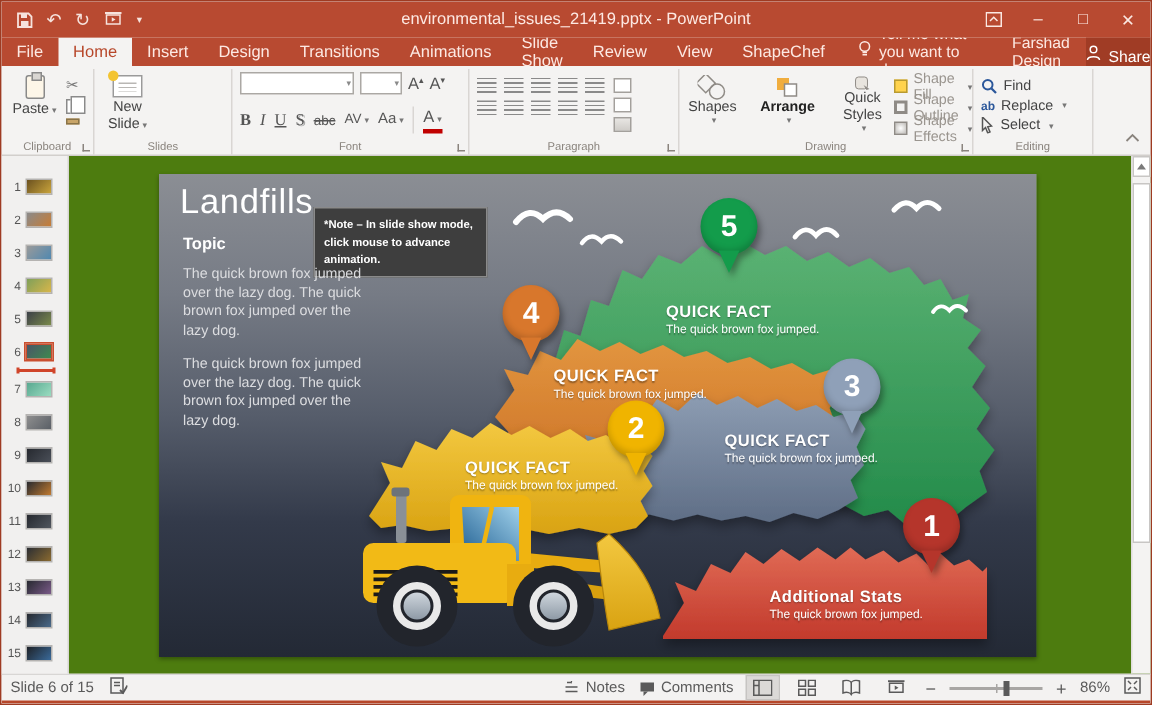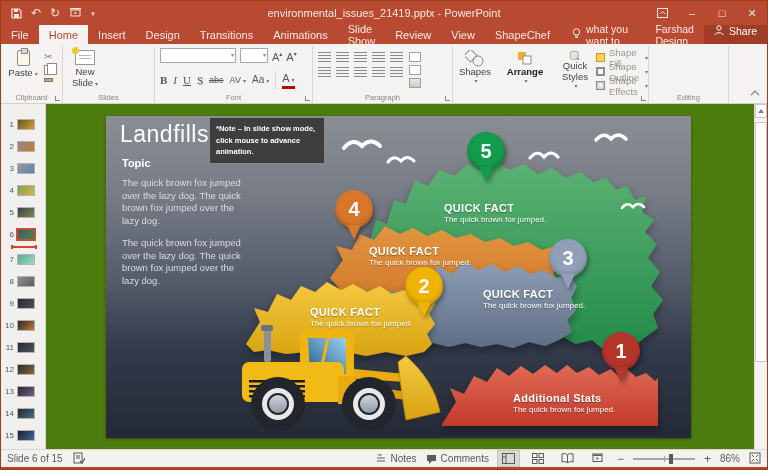--- a/index.html
+++ b/index.html
@@ -19,21 +19,21 @@
   .win-controls .wc { width:30px; height:24px; display:flex; align-items:center;
                       justify-content:center; font-size:11px; color:#fbe8e2; }
 
   
   .tabrow { height:19px; background:#b84a31; display:flex; align-items:stretch; }
   .tab { padding:0 10px; font-size:11px; color:#fde9e3; display:flex; align-items:center; }
   .tab.active { background:#f4f3f2; color:#b7472a; }
   .tellme { display:flex; align-items:center; gap:5px; font-size:10.5px;
             color:#fde9e3; padding:0 12px; }
   .username { font-size:10.5px; color:#fde9e3; padding:0 10px; display:flex; align-items:center;}
-  .share { background:#a03c25; padding:0 10px; display:flex; align-items:flex-start; gap:5px;
+  .share { background:#a03c25; padding:0 0; display:flex; align-items:flex-end; gap:5px;
            font-size:10.5px; color:#fff; }
   .spacer { flex:1; }
 
   
   .ribbon { height:60px; background:#f4f3f2; border-bottom:1px solid #d2cfcc;
             display:flex; position:relative; padding-top:2px; }
   .rgroup { position:relative; border-right:1px solid #d9d6d3; padding:2px 5px 13px 5px;
             display:flex; gap:4px; }
   .glabel { position:absolute; bottom:1px; left:0; right:0; text-align:center;
             font-size:7.5px; color:#8a847e; }
@@ -101,21 +101,21 @@
            background:linear-gradient(180deg,#8b8e94 0%, #767b85 25%, #565d6b 50%, #333a4a 72%, #232935 100%);
            box-shadow:0 1px 3px rgba(0,0,0,.35); overflow:hidden; }
   .slide-art { position:absolute; left:0; top:0; width:585px; height:322px; }
 
   .slide-title { position:absolute; left:14px; top:5px; font-size:23px; font-weight:400;
                  color:#fff; letter-spacing:.5px; }
   .slide-topic { position:absolute; left:16px; top:41px; font-size:11px; font-weight:bold; color:#fff; }
   .slide-body { position:absolute; left:16px; width:130px; font-size:9.5px; line-height:1.32;
                 color:#dcdde0; }
   .body1 { top:61px; } .body2 { top:121px; }
-  .notebox { position:absolute; left:103px; top:1px; width:116px; background:#3e3e3e;
+  .notebox { position:absolute; left:103px; top:22px; width:116px; background:#3e3e3e;
              border:1px solid #8a8a8a; padding:5px 6px; font-size:7.5px; font-weight:bold;
              color:#fff; line-height:1.55; }
 
   .fact { position:absolute; color:#fff; text-shadow:0 1px 1px rgba(0,0,0,.35); }
   .fact h4 { font-size:11px; font-weight:bold; letter-spacing:.3px; }
   .fact p { font-size:8px; margin-top:1px;text-align:center; }
   .fact-5 { left:338px; top:86px; }
   .fact-4 { left:263px; top:129px; }
   .fact-3 { left:377px; top:172px; }
   .fact-2 { left:204px; top:190px; }
@@ -333,24 +333,44 @@
         </div>
         <div class="drawitem dd">
           <span class="sq-outline"></span>
           <span>Shape Outline</span>
         </div>
         <div class="drawitem dd">
           <span class="sq-effect"></span>
           <span>Shape Effects</span>
         </div>
       </div>
+      <span class="glabel">Drawing</span>
       <span class="launcher"></span>
     </div>
 
     <div class="rgroup" style="width:80px; border-right:1px solid #d9d6d3;">
+      <div class="editcol">
+        <div class="edititem">
+          <svg width="11" height="11" viewBox="0 0 11 11">
+              <circle cx="4.5" cy="4.5" r="3.2" fill="none" stroke="#2b579a" stroke-width="1.3"></circle>
+              <line x1="7" y1="7" x2="10" y2="10" stroke="#2b579a" stroke-width="1.5"></line>
+            </svg>
+          <span>Find</span>
+        </div>
+        <div class="edititem dd">
+          <span style="font-size:8px;color:#2b579a;font-weight:bold;">ab</span>
+          <span>Replace</span>
+        </div>
+        <div class="edititem dd">
+          <svg width="9" height="11" viewBox="0 0 9 11">
+              <path d="M1 0 L7 6 L4.5 6.5 L6 10 L4.5 10.7 L3 7 L1 9z" fill="none" stroke="#555"></path>
+            </svg>
+          <span>Select</span>
+        </div>
+      </div>
       <span class="glabel">Editing</span>
     </div>
 
     <span class="ribbon-collapse">
       <svg width="10" height="6" viewBox="0 0 10 6">
           <path d="M1 5 L5 1 L9 5" fill="none" stroke="#8a847e" stroke-width="1.2"></path>
         </svg>
     </span>
   </div>
 

